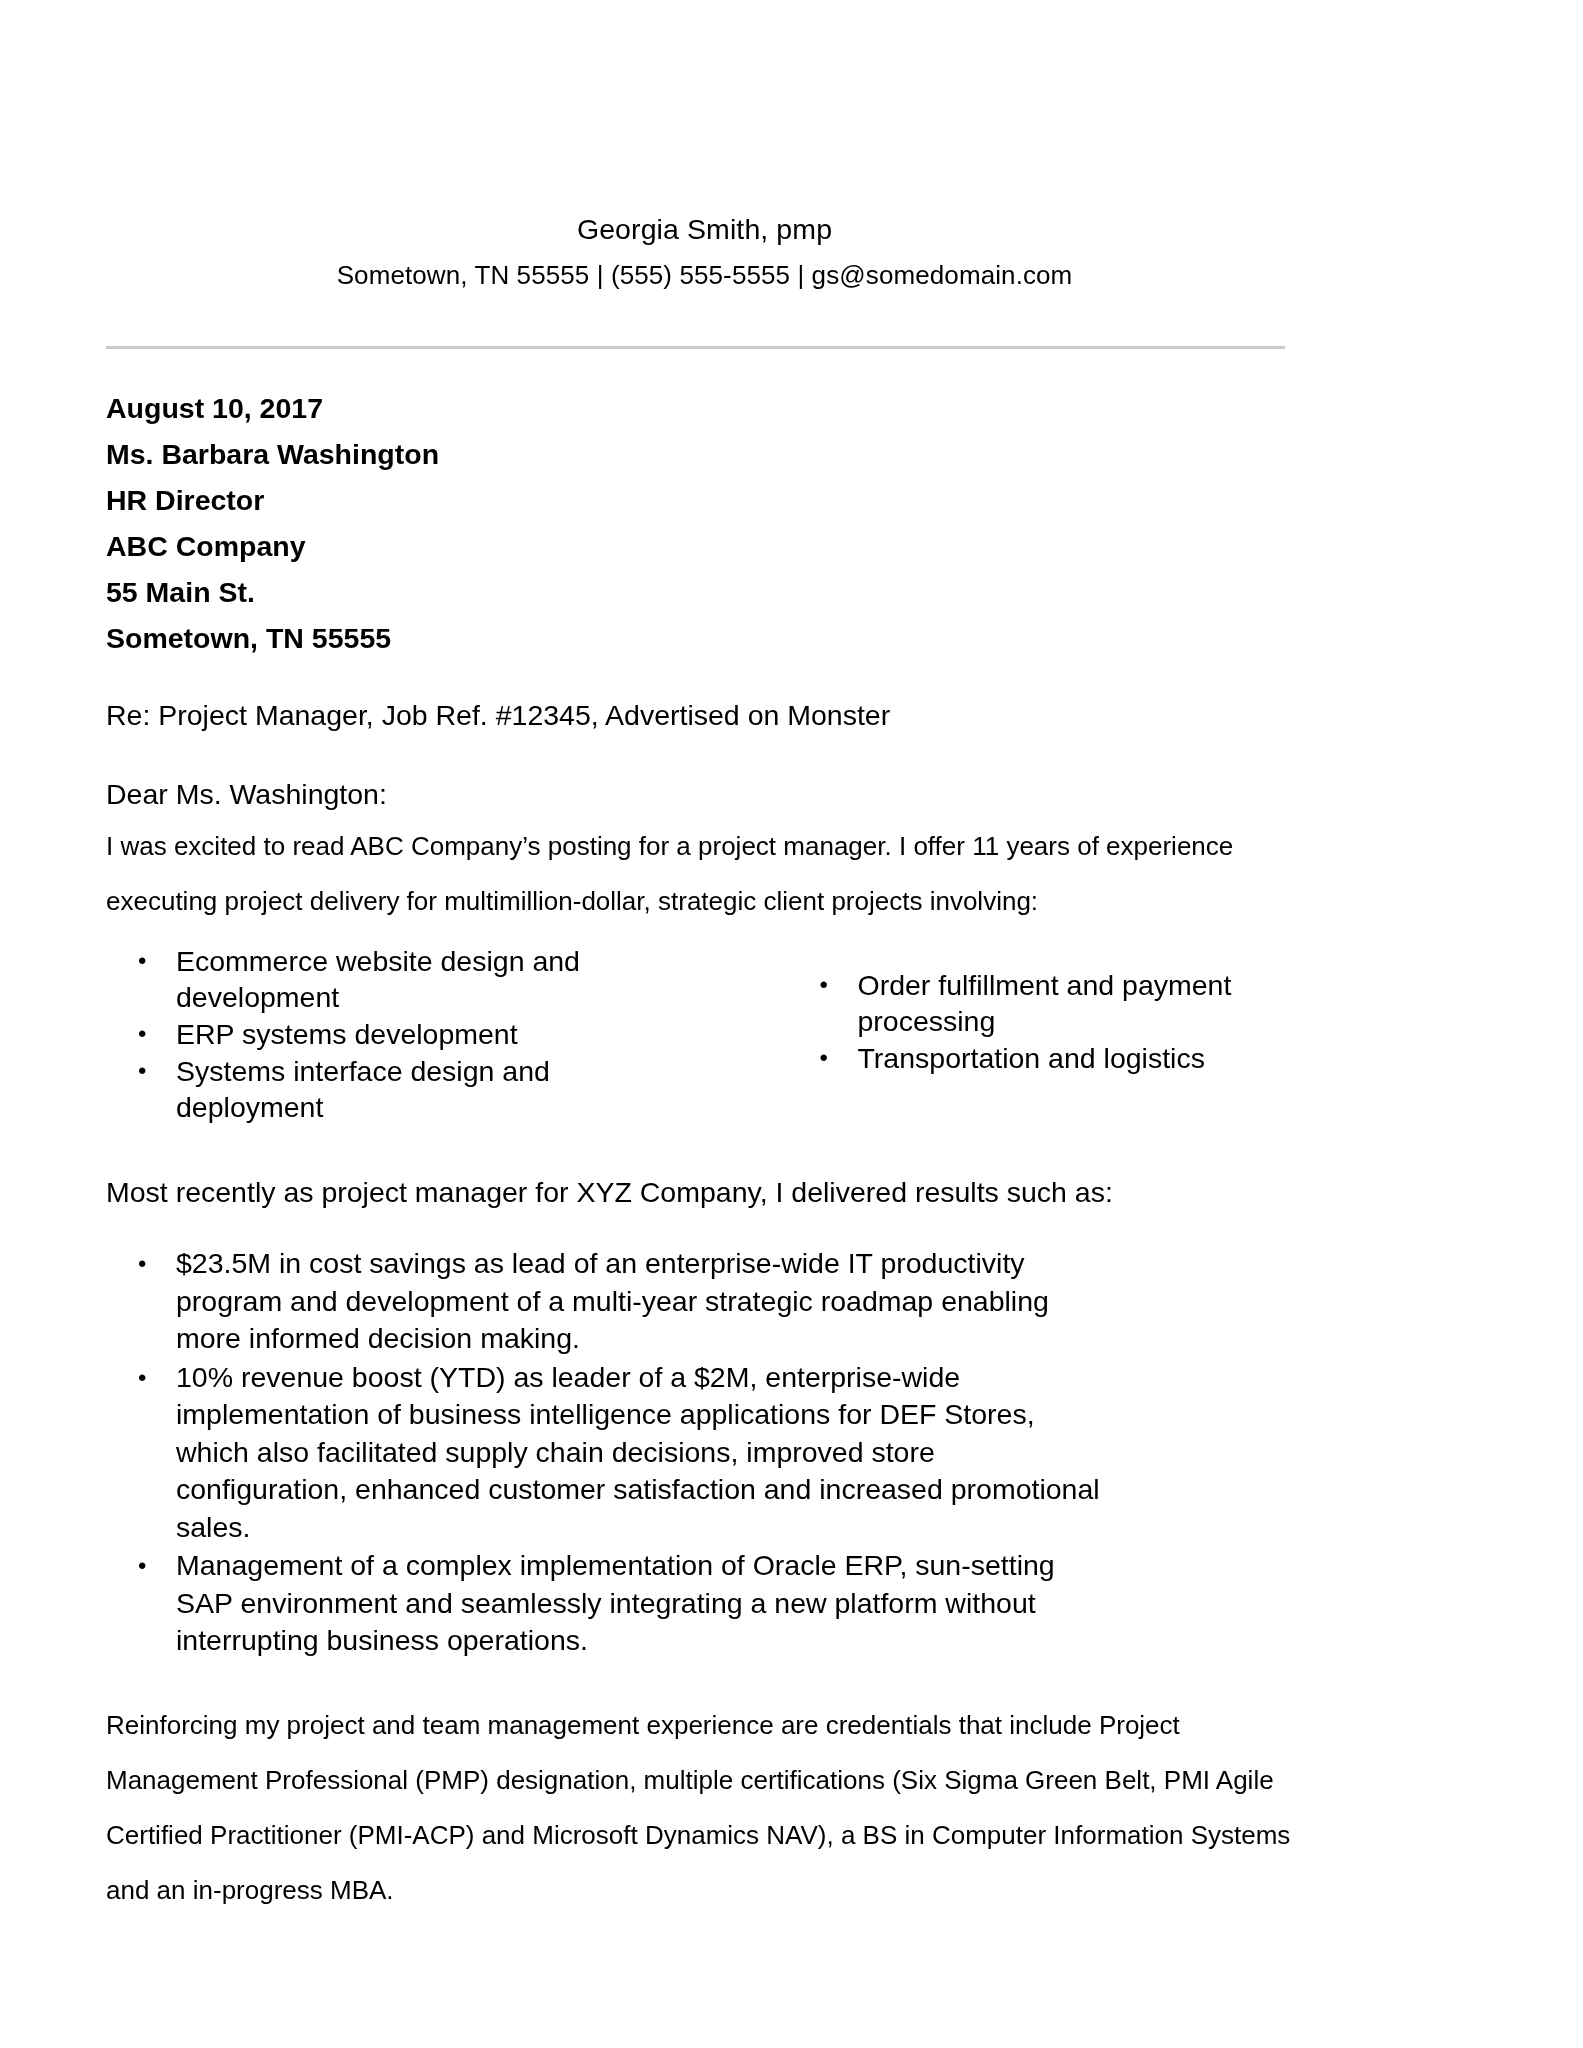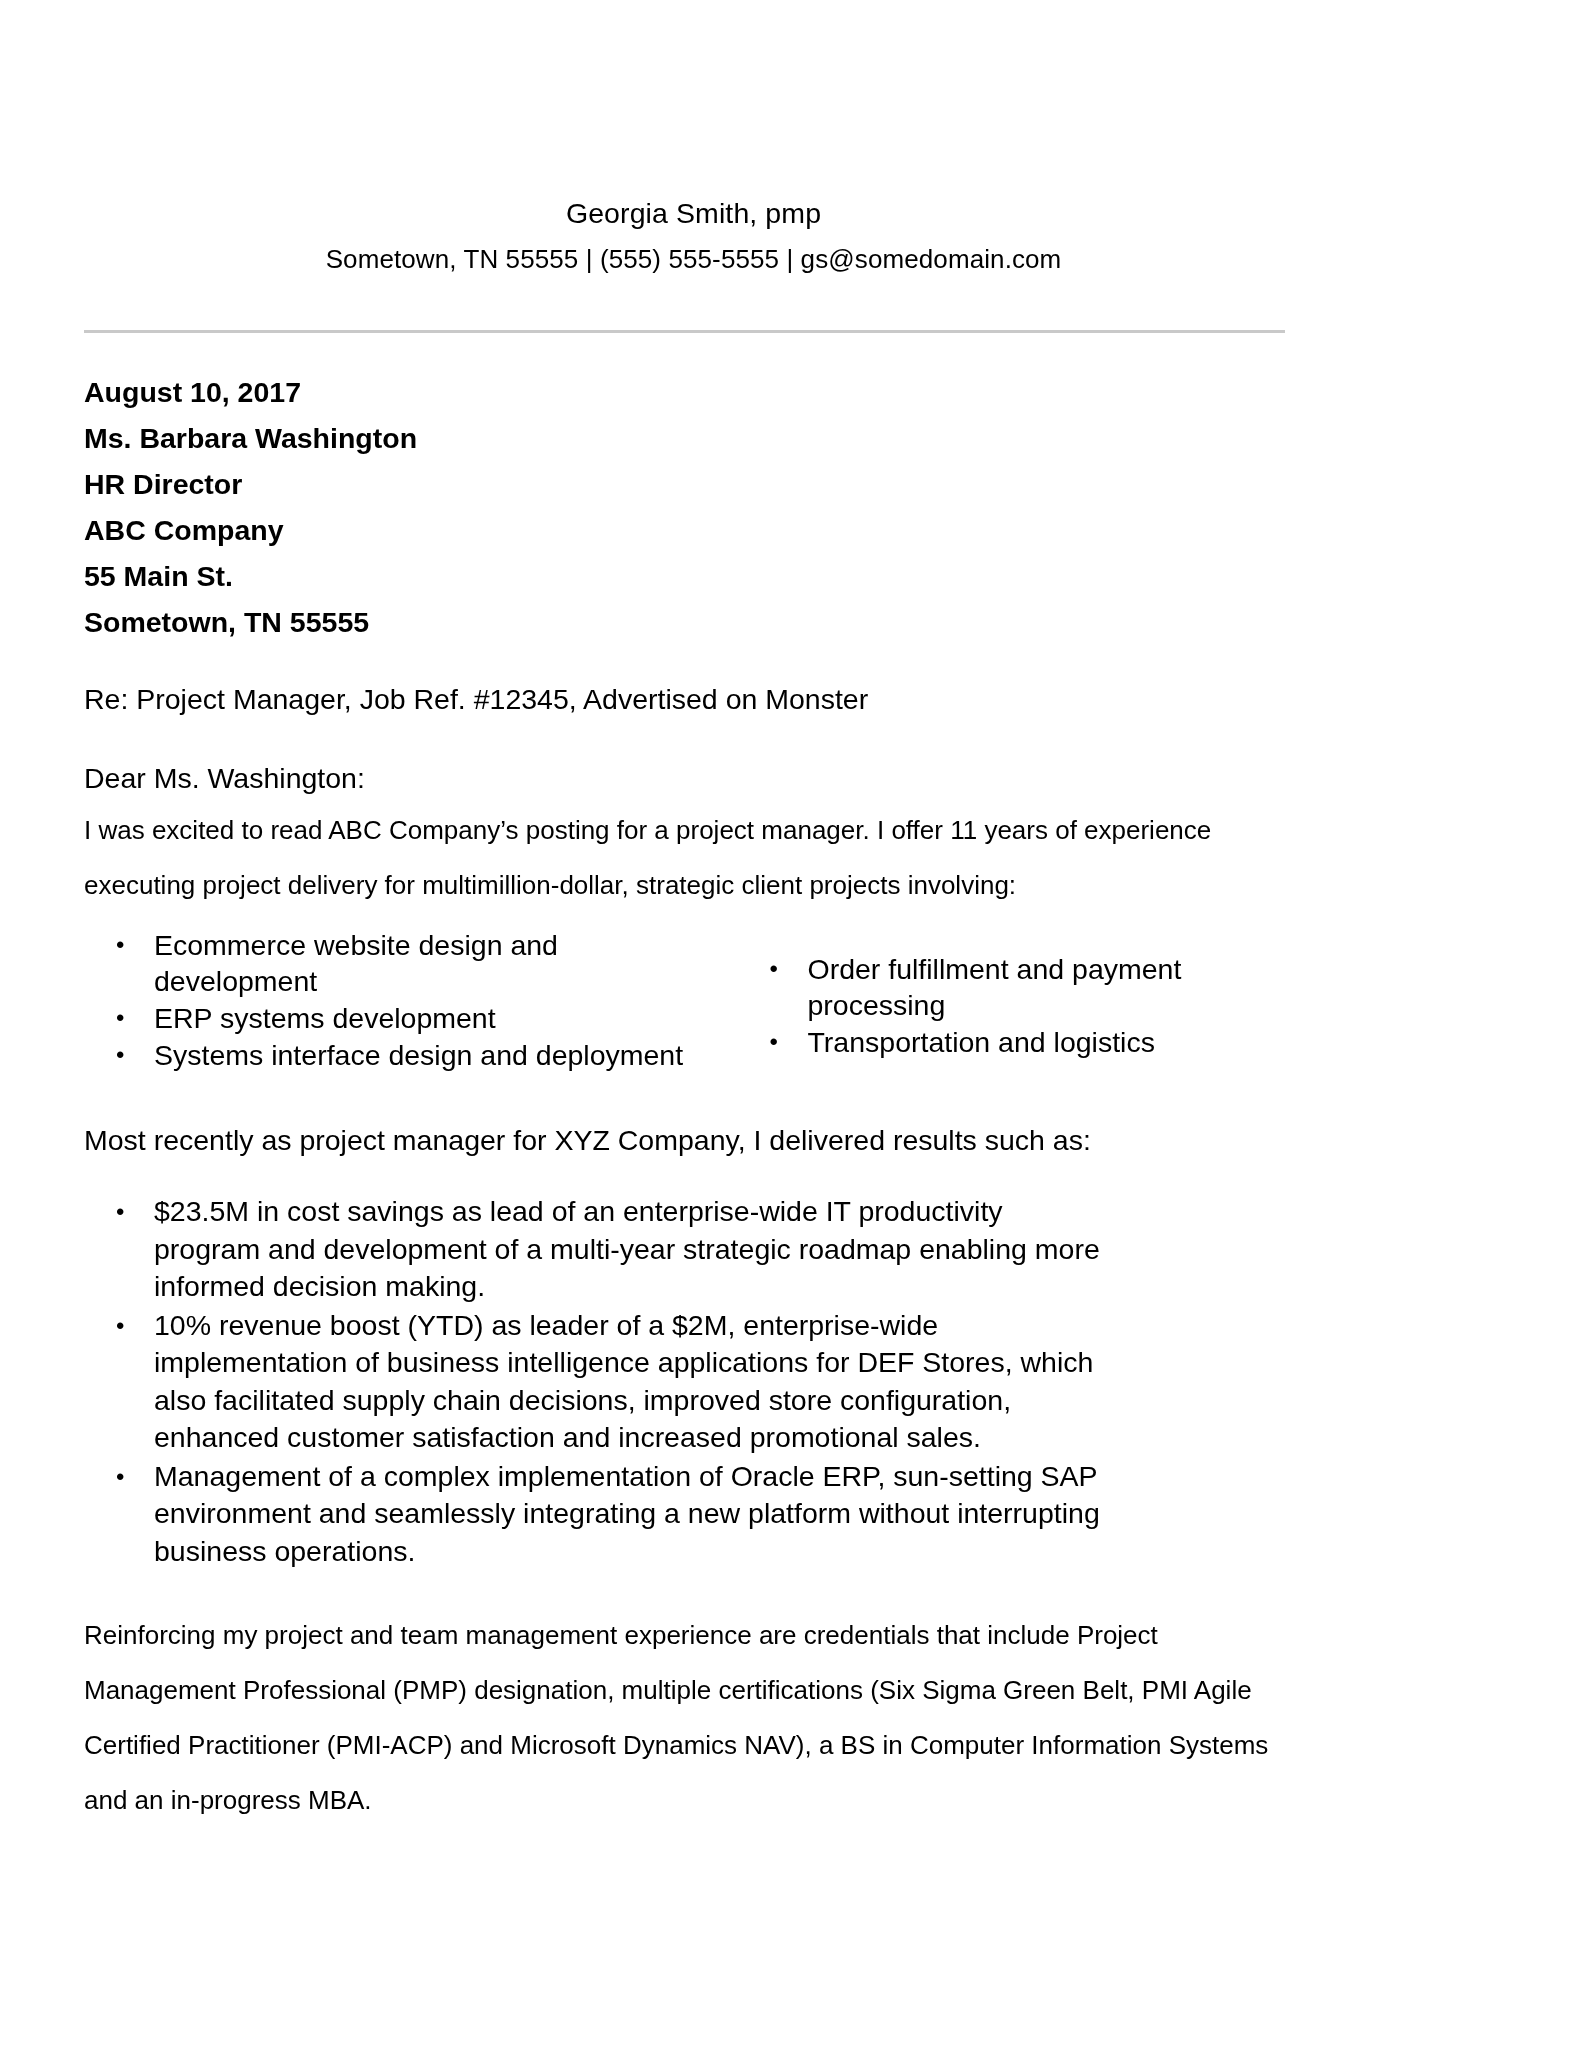--- a/index.html
+++ b/index.html
@@ -16,23 +16,23 @@
     position: relative;
     width: 1583px;
     height: 2048px;
     background: #ffffff;
     margin: 0 auto;
     overflow: hidden;
   }
   .sheet {
     position: absolute;
     left: 0;
-    top: 0;
+    top: 16px;
     width: 1493px;
-    padding: 190px 190px 0 84px;
+    padding: 190px 190px 0 106px;
   }
 
   
   .letterhead {
     text-align: center;
   }
   .lh-name {
     font-size: 28.5px;
     line-height: 46px;
     letter-spacing: 0.1px;
@@ -74,20 +74,21 @@
     font-size: 26px;
     line-height: 55px;
     margin: 0;
   }
 
   
   .cols {
     display: flex;
     margin-top: 14px;
     width: 100%;
+    gap: 39px;
   }
   .col {
     flex: 0 0 50%;
     max-width: 50%;
   }
   .col.right {
     padding-top: 24px;
     padding-left: 52px;
   }
   ul.blist {

